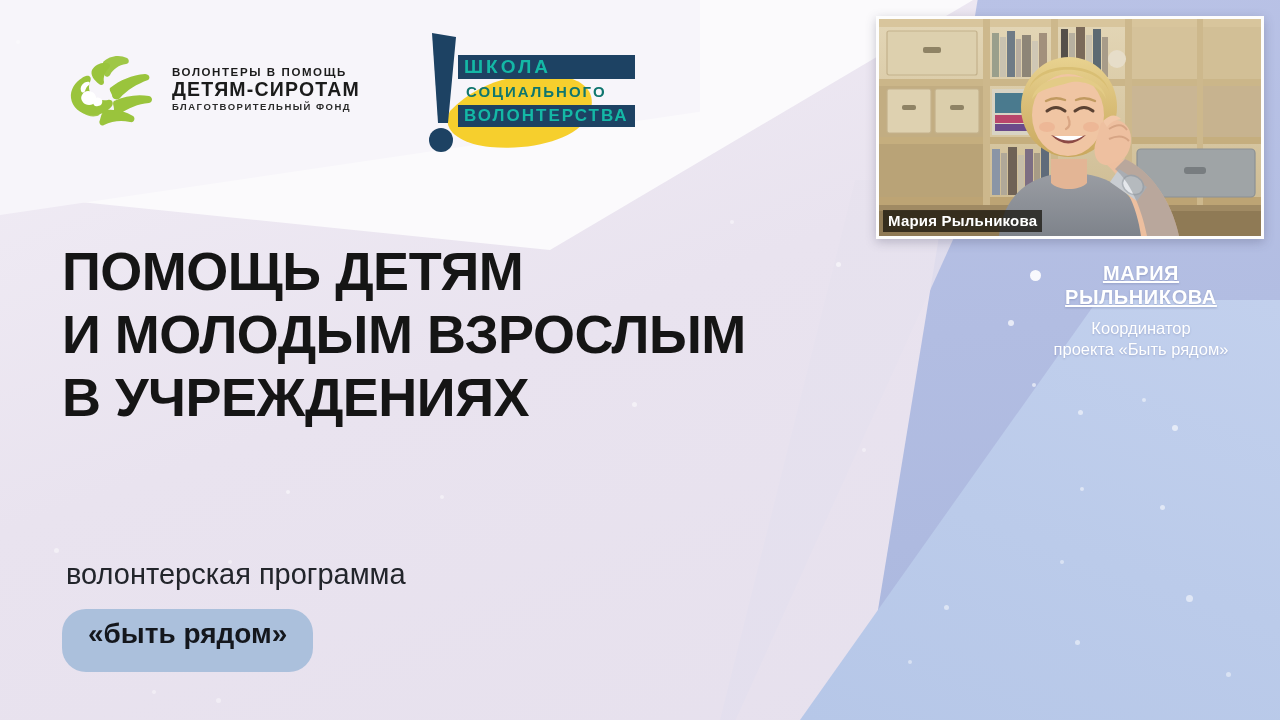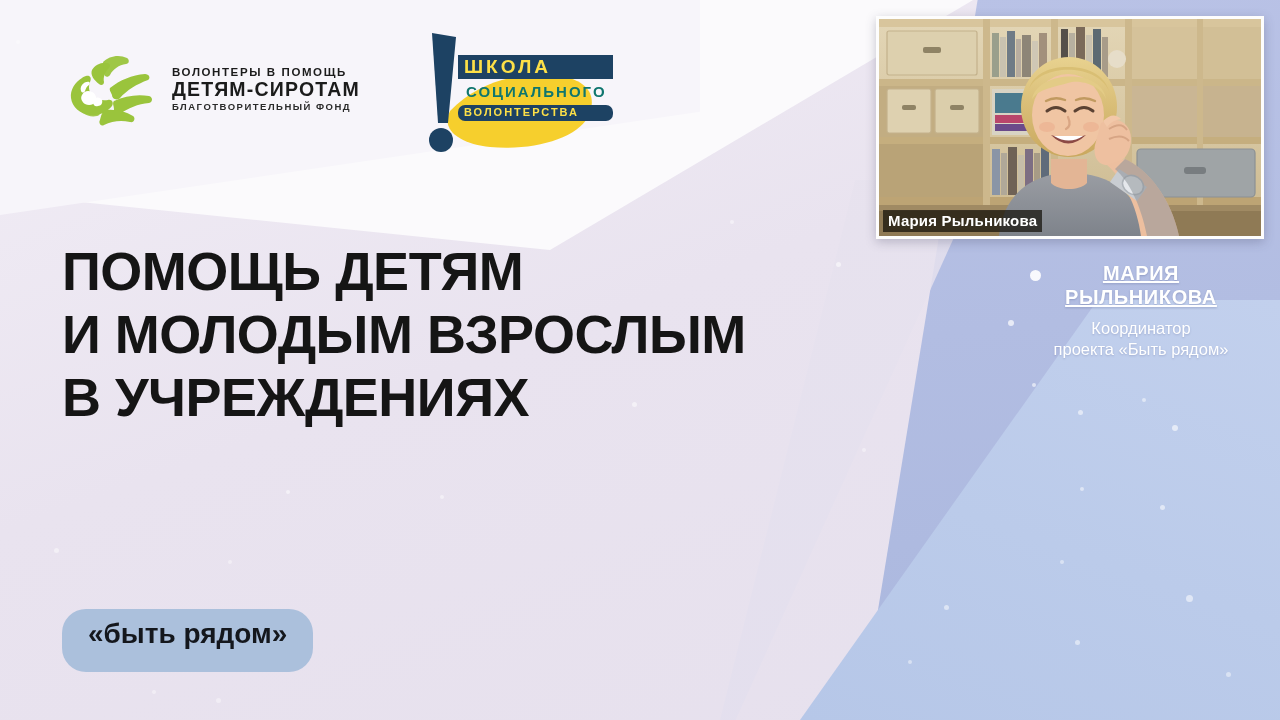--- a/index.html
+++ b/index.html
@@ -128,30 +128,30 @@
   .school-lines {
     position: absolute;
     left: 46px;
     top: 36px;
     display: flex;
     flex-direction: column;
     gap: 3px;
   }
   .school-line {
     background: #1d4263;
-    color: #fde047;
+    color: #14b8a6;
     font-weight: 700;
     letter-spacing: 3px;
     padding: 2px 6px 3px;
     line-height: 1;
     white-space: nowrap;
   }
   .sl1 { font-size: 19px; }
   .sl2 { font-size: 15px; background: transparent; color: #0f766e; letter-spacing: 2px; padding-left: 8px;}
-  .sl3 { font-size: 11px; letter-spacing: 2px; border-radius: 7px; }
+  .sl3 { font-size: 17px; letter-spacing: 2px; }
 
   
   .title {
     position: absolute;
     left: 62px;
     top: 240px;
     width: 860px;
     color: #151515;
     font-weight: 700;
     font-size: 54px;
@@ -316,20 +316,21 @@
       </div>
     </div>
   </div>
 
   <div class="title">
     <div>ПОМОЩЬ ДЕТЯМ</div>
     <div>И МОЛОДЫМ ВЗРОСЛЫМ</div>
     <div>В УЧРЕЖДЕНИЯХ</div>
   </div>
 
+  <div class="subtitle">волонтерская программа</div>
   <div class="badge">«быть рядом»</div>
 
   <div class="video">
     <div class="video-inner">
       <svg viewBox="0 0 382 217" preserveAspectRatio="none">
         <defs>
           <linearGradient id="wood" x1="0" y1="0" x2="0" y2="1">
             <stop offset="0" stop-color="#e3d6b6"></stop>
             <stop offset="1" stop-color="#cbb88e"></stop>
           </linearGradient>

